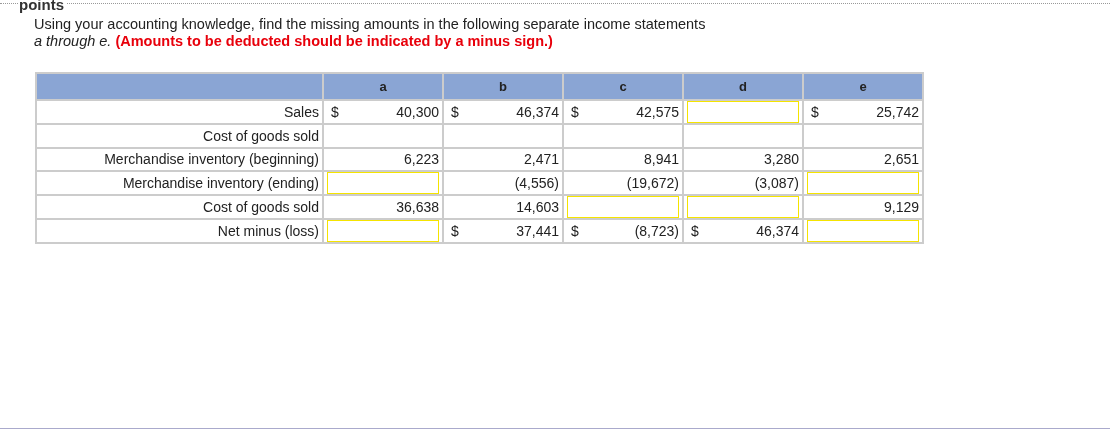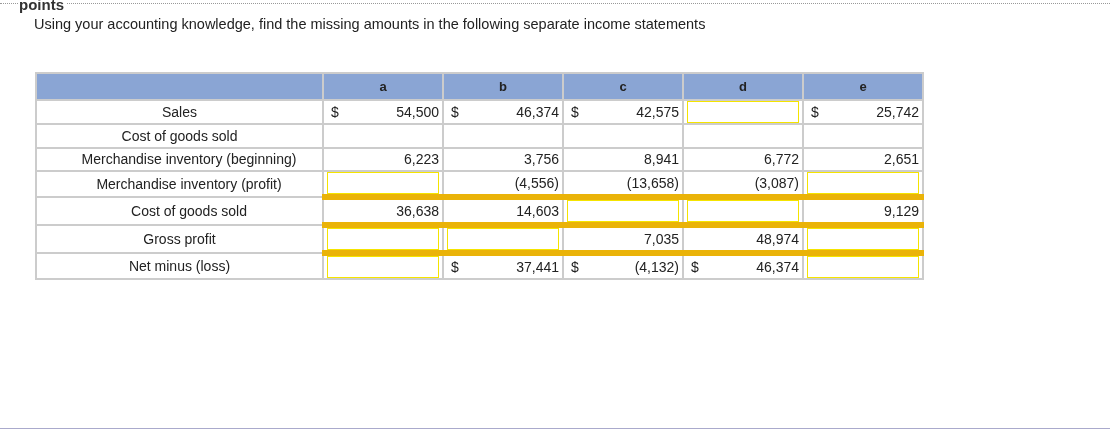--- a/index.html
+++ b/index.html
@@ -5,121 +5,108 @@
   html, body { margin:0; padding:0; background:#ffffff; }
   body { width:1110px; height:429px; position:relative; overflow:hidden;
          font-family:"Liberation Sans", sans-serif; color:#222; }
   .topline { position:absolute; left:0; top:3px; width:1110px; border-top:1px dotted #999; }
   .points { position:absolute; left:19px; top:-4px; font-size:15px; font-weight:bold; color:#333; background:#fff; padding-right:2px; }
   .instr { position:absolute; left:34px; top:16px; font-size:14.5px; line-height:17px; color:#222; }
   .instr .red { color:#e8000b; font-weight:bold; }
   table.stmt { position:absolute; left:35px; top:72px; border-collapse:collapse; font-size:14px; }
   table.stmt td, table.stmt th { border:2px solid #cccccc; height:23.5px; padding:0 3px; box-sizing:border-box; }
   table.stmt th { background:#8aa5d4; font-weight:bold; font-size:13px; text-align:center; height:27px; color:#222; }
-  td.lbl { width:287px; text-align:center; padding-left:3px; }
+  td.lbl { width:287px; text-align:right; padding-left:3px; }
   td.lbl.ind { padding-left:22px; }
   td.val { width:120px; text-align:right; position:relative; }
   td.val .cur { position:absolute; left:7px; }
   td.inp { border:2px solid #cccccc; padding:0; }
   td.inp .box { display:block; margin:0; height:100%; box-sizing:border-box; border:1px solid #f5e400; height:22px; }
-  tr.topline-row td.val, tr.topline-row td.inp { border-top:6px solid #eab308; }
+  tr.topline-row td.val, tr.topline-row td.inp { border-top:2px solid #eab308; }
   .taskbar { position:absolute; left:0; top:428px; width:1110px; height:4px; background:linear-gradient(90deg,#2c5aa0,#4a5ba0,#2d64a8,#4d7cc0,#1f4e8a); border-top:1px solid #aac; }
 </style>
 </head>
 <body>
 
 <div class="topline"></div>
 <div class="points">points</div>
 <div class="instr">
   <div>Using your accounting knowledge, find the missing amounts in the following separate income statements</div>
+  <div><i>a through e. </i><span class="red">(Amounts to be deducted should be indicated by a minus sign.)</span></div>
 </div>
 
 <table class="stmt" id="stmt">
   <thead>
     <tr>
       <th></th>
       <th>a</th>
       <th>b</th>
       <th>c</th>
       <th>d</th>
       <th>e</th>
     </tr>
   </thead>
   <tbody id="stmt-body">
       <tr>
         <td class="lbl">Sales</td>
-        <td class="val"><span class="cur">$</span><span>54,500</span></td>
+        <td class="val"><span class="cur">$</span><span>40,300</span></td>
         <td class="val"><span class="cur">$</span><span>46,374</span></td>
         <td class="val"><span class="cur">$</span><span>42,575</span></td>
         <td class="inp">
           <span class="box"></span>
         </td>
         <td class="val"><span class="cur">$</span><span>25,742</span></td>
       </tr>
       <tr>
         <td class="lbl">Cost of goods sold</td>
         <td class="val"><span class="cur"></span><span></span></td>
         <td class="val"><span class="cur"></span><span></span></td>
         <td class="val"><span class="cur"></span><span></span></td>
         <td class="val"><span class="cur"></span><span></span></td>
         <td class="val"><span class="cur"></span><span></span></td>
       </tr>
       <tr>
         <td class="lbl ind">Merchandise inventory (beginning)</td>
         <td class="val"><span class="cur"></span><span>6,223</span></td>
-        <td class="val"><span class="cur"></span><span>3,756</span></td>
+        <td class="val"><span class="cur"></span><span>2,471</span></td>
         <td class="val"><span class="cur"></span><span>8,941</span></td>
-        <td class="val"><span class="cur"></span><span>6,772</span></td>
+        <td class="val"><span class="cur"></span><span>3,280</span></td>
         <td class="val"><span class="cur"></span><span>2,651</span></td>
       </tr>
       <tr>
-        <td class="lbl ind">Merchandise inventory (profit)</td>
+        <td class="lbl ind">Merchandise inventory (ending)</td>
         <td class="inp">
           <span class="box"></span>
         </td>
         <td class="val"><span class="cur"></span><span>(4,556)</span></td>
-        <td class="val"><span class="cur"></span><span>(13,658)</span></td>
+        <td class="val"><span class="cur"></span><span>(19,672)</span></td>
         <td class="val"><span class="cur"></span><span>(3,087)</span></td>
         <td class="inp">
           <span class="box"></span>
         </td>
       </tr>
       <tr class="topline-row">
         <td class="lbl ind">Cost of goods sold</td>
         <td class="val"><span class="cur"></span><span>36,638</span></td>
         <td class="val"><span class="cur"></span><span>14,603</span></td>
         <td class="inp">
           <span class="box"></span>
         </td>
         <td class="inp">
           <span class="box"></span>
         </td>
         <td class="val"><span class="cur"></span><span>9,129</span></td>
       </tr>
       <tr class="topline-row">
-        <td class="lbl">Gross profit</td>
-        <td class="inp">
-          <span class="box"></span>
-        </td>
-        <td class="inp">
-          <span class="box"></span>
-        </td>
-        <td class="val"><span class="cur"></span><span>7,035</span></td>
-        <td class="val"><span class="cur"></span><span>48,974</span></td>
-        <td class="inp">
-          <span class="box"></span>
-        </td>
-      </tr>
-      <tr class="topline-row">
         <td class="lbl">Net minus (loss)</td>
         <td class="inp">
           <span class="box"></span>
         </td>
         <td class="val"><span class="cur">$</span><span>37,441</span></td>
-        <td class="val"><span class="cur">$</span><span>(4,132)</span></td>
+        <td class="val"><span class="cur">$</span><span>(8,723)</span></td>
         <td class="val"><span class="cur">$</span><span>46,374</span></td>
         <td class="inp">
           <span class="box"></span>
         </td>
       </tr>
     </tbody>
 </table>
 
 <div class="taskbar"></div>
 

